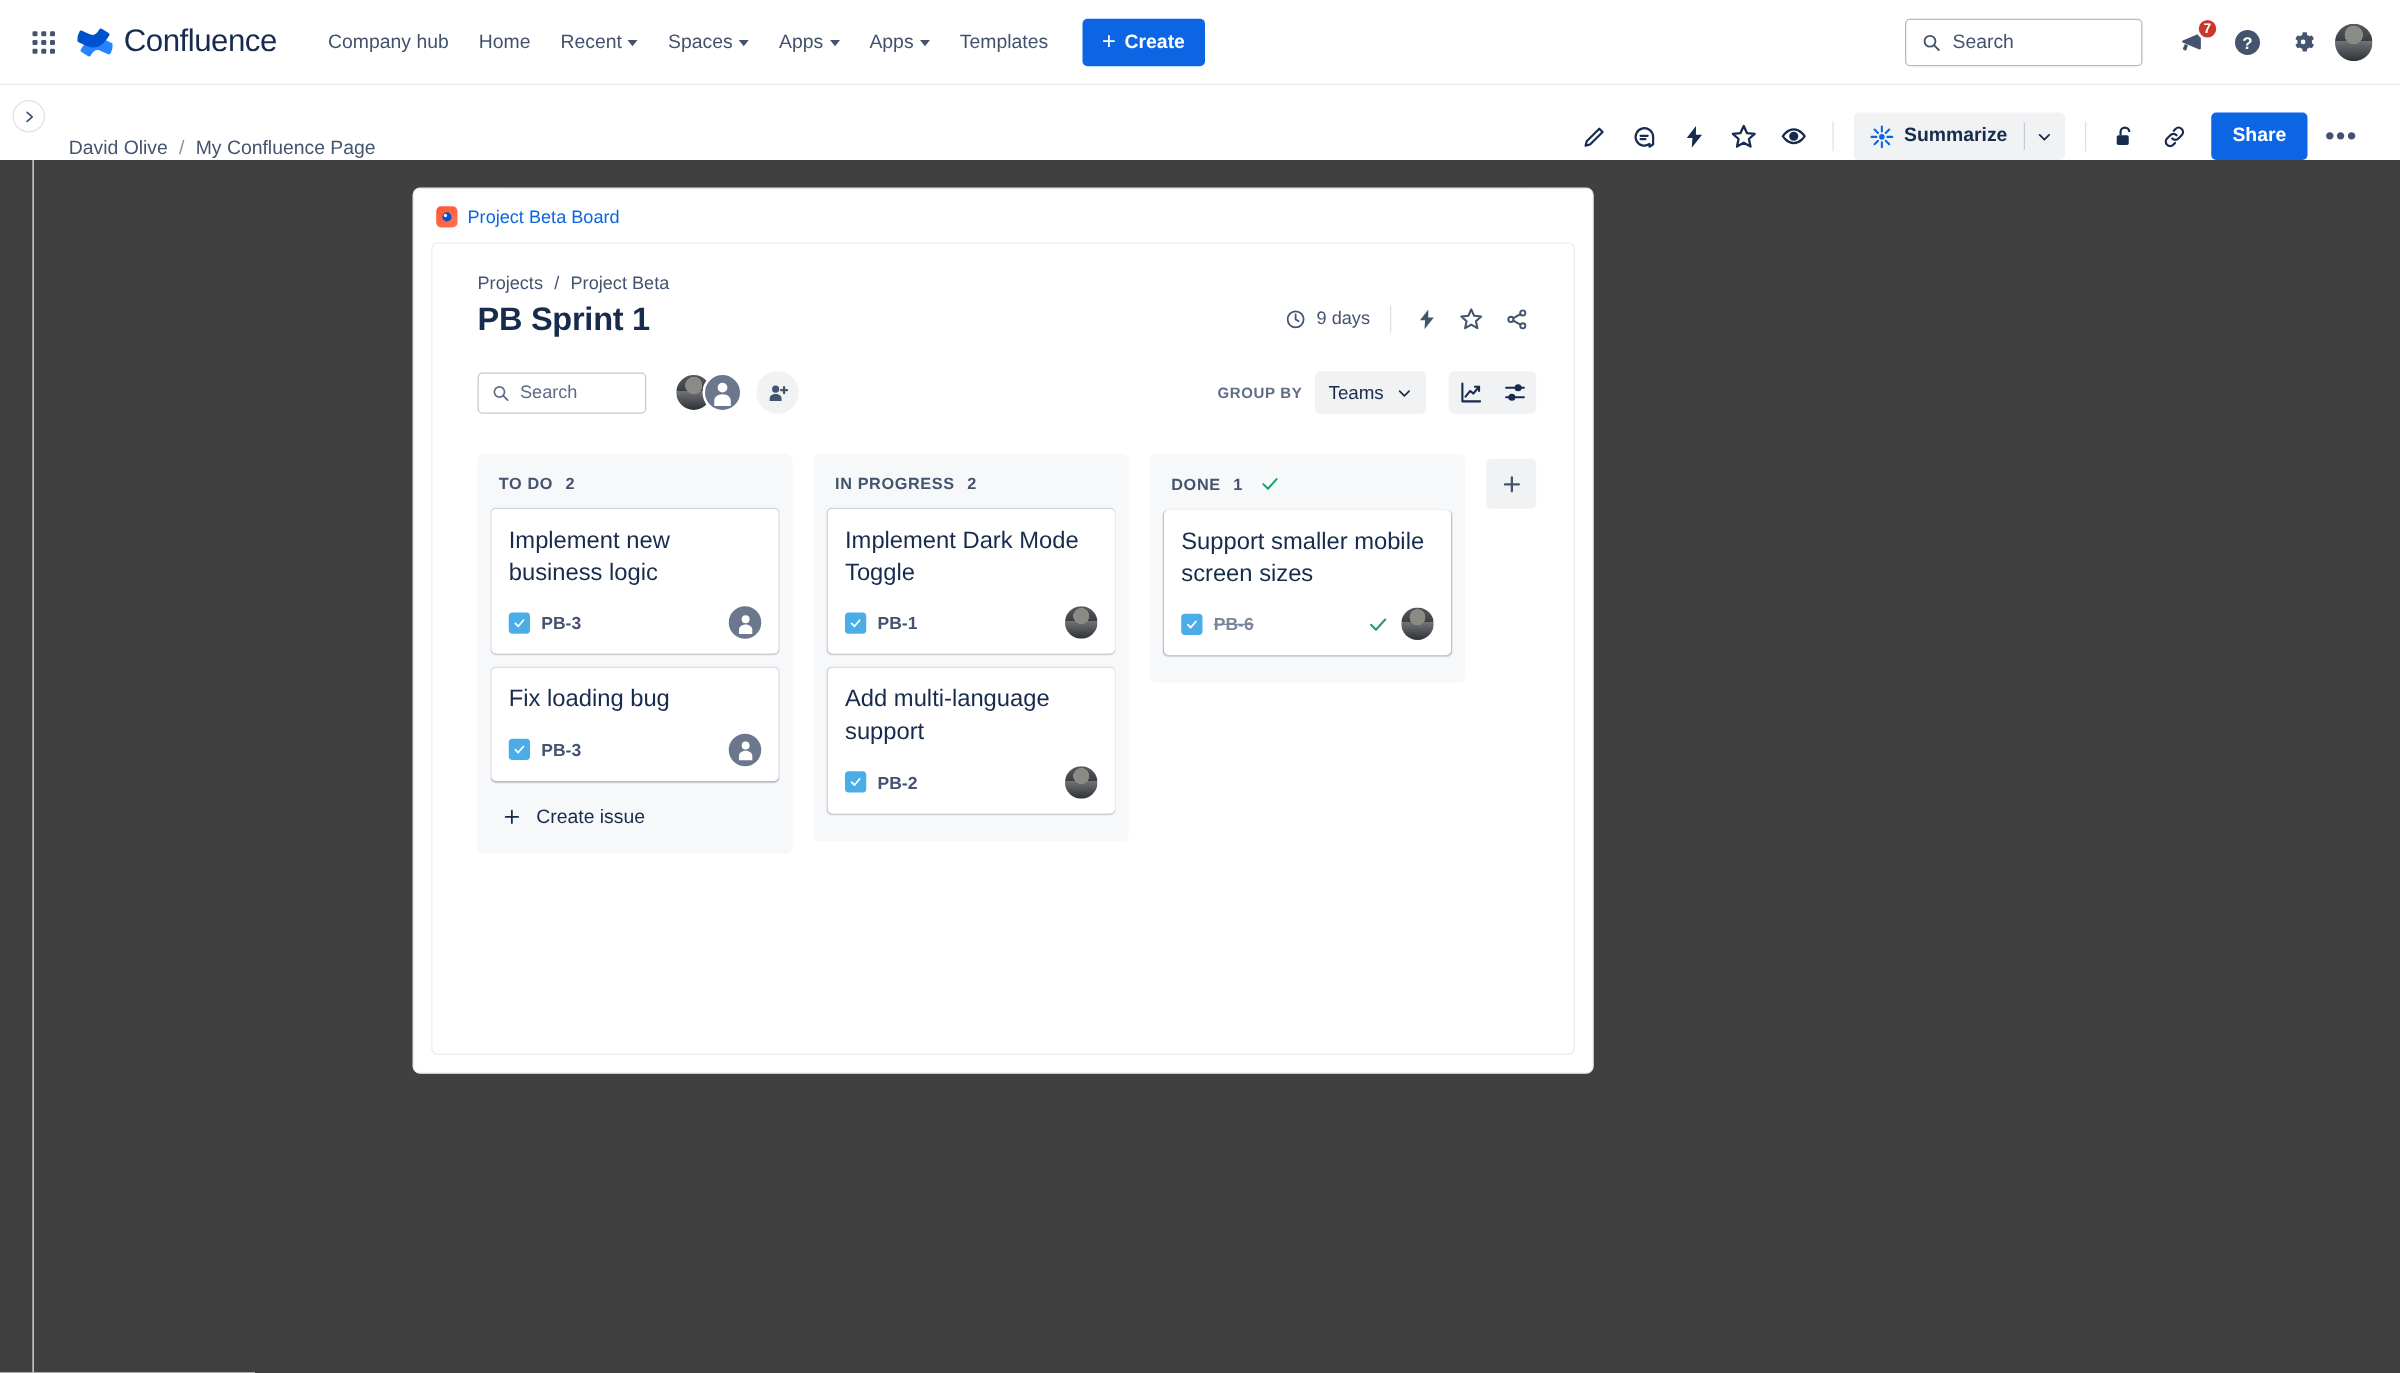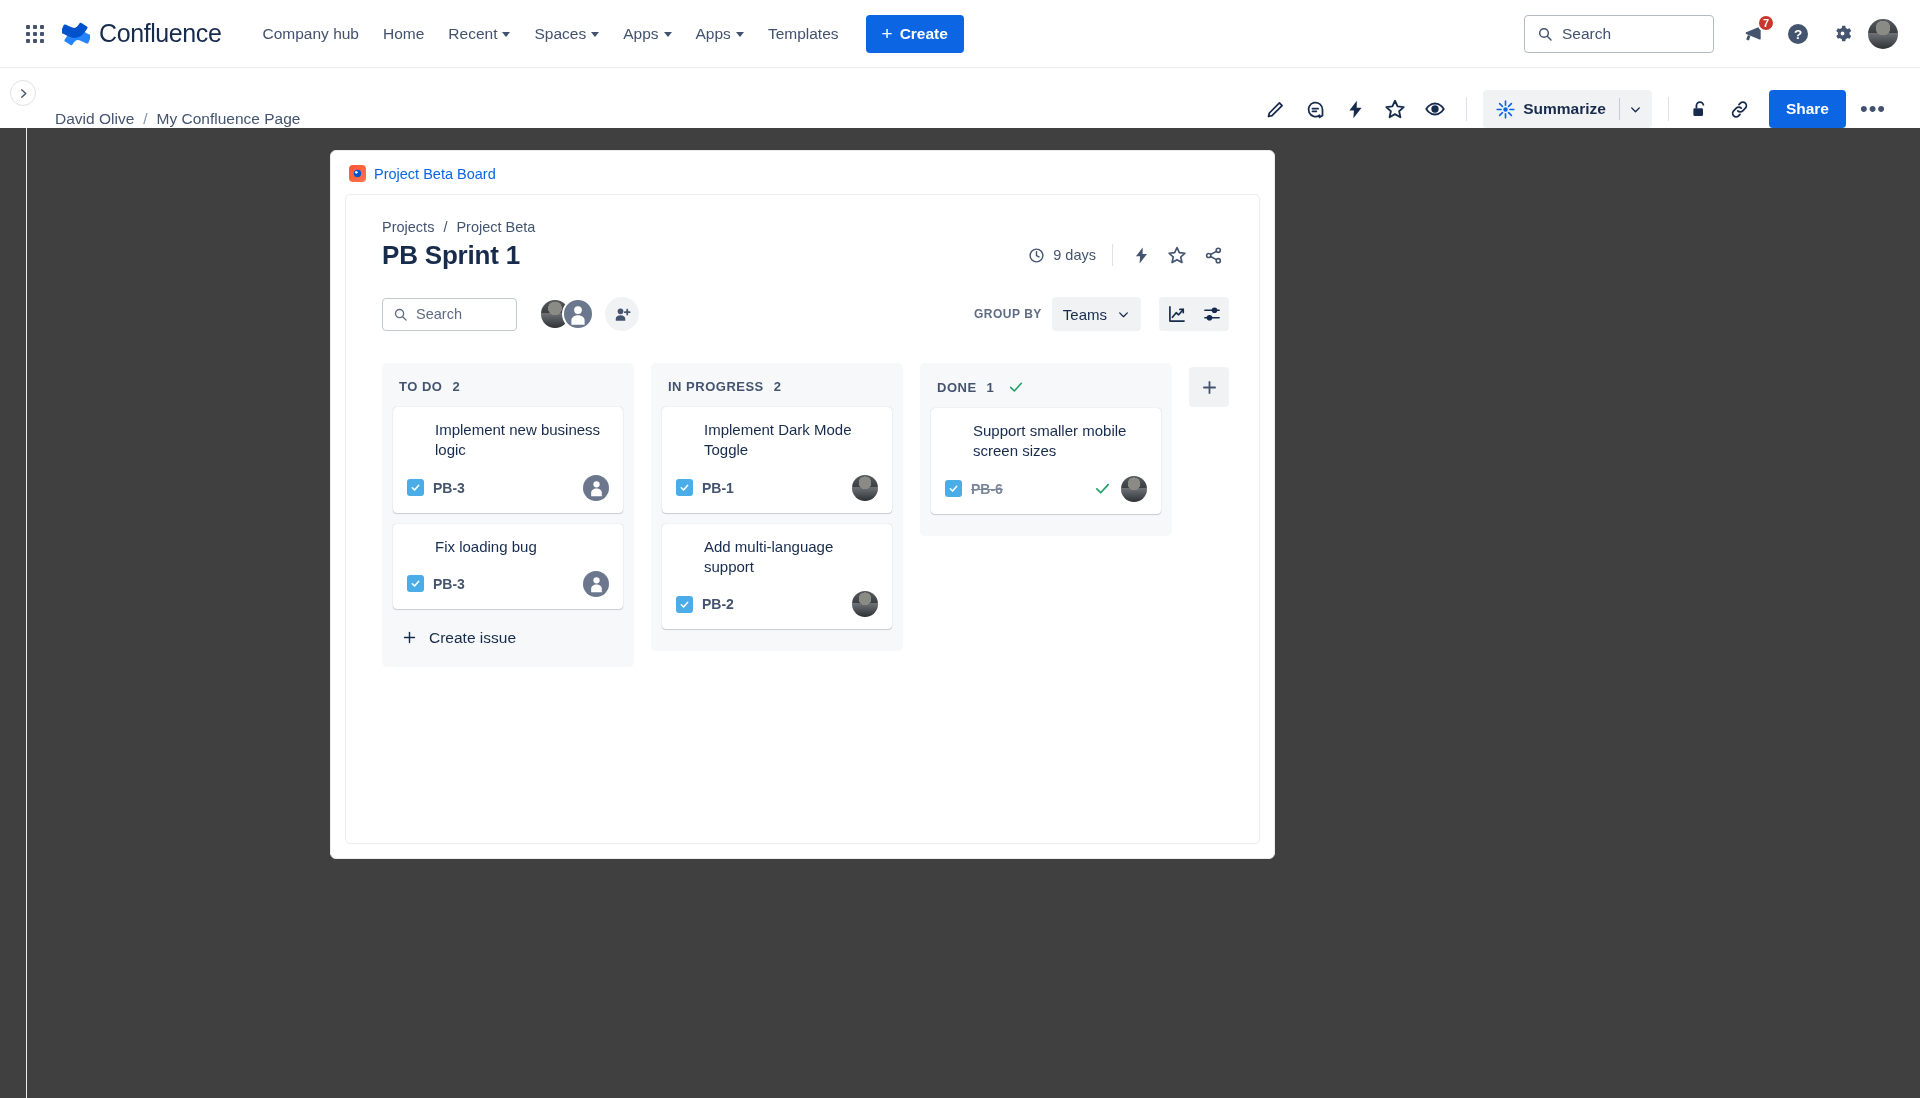--- a/index.html
+++ b/index.html
@@ -250,21 +250,21 @@
   .col-title {
     font-size: 13px; font-weight: 700; letter-spacing: 0.5px;
     color: #44546f; text-transform: uppercase;
   }
   .card {
     background: #fff; border-radius: 4px;
     box-shadow: 0 1px 1px rgba(9,30,66,0.18), 0 0 1px rgba(9,30,66,0.25);
     padding: 13px 14px 12px 14px; margin-bottom: 11px;
   }
   .card-title {
-    font-size: 15px; color: #172b4d; line-height: 1.35; margin-bottom: 14px; margin-left: 28px;
+    font-size: 19px; color: #172b4d; line-height: 1.35; margin-bottom: 14px;
   }
   .card-foot { display: flex; align-items: center; gap: 9px; }
   .task-icon {
     width: 17px; height: 17px; border-radius: 3px; flex: none;
     background: #4bade8; display: flex; align-items: center; justify-content: center;
   }
   .card-key { font-size: 14px; font-weight: 600; color: #44546f; }
   .card-key.done { text-decoration: line-through; color: #7a869a; }
   .card-foot-right { margin-left: auto; display: flex; align-items: center; gap: 10px; }
   .create-issue {

